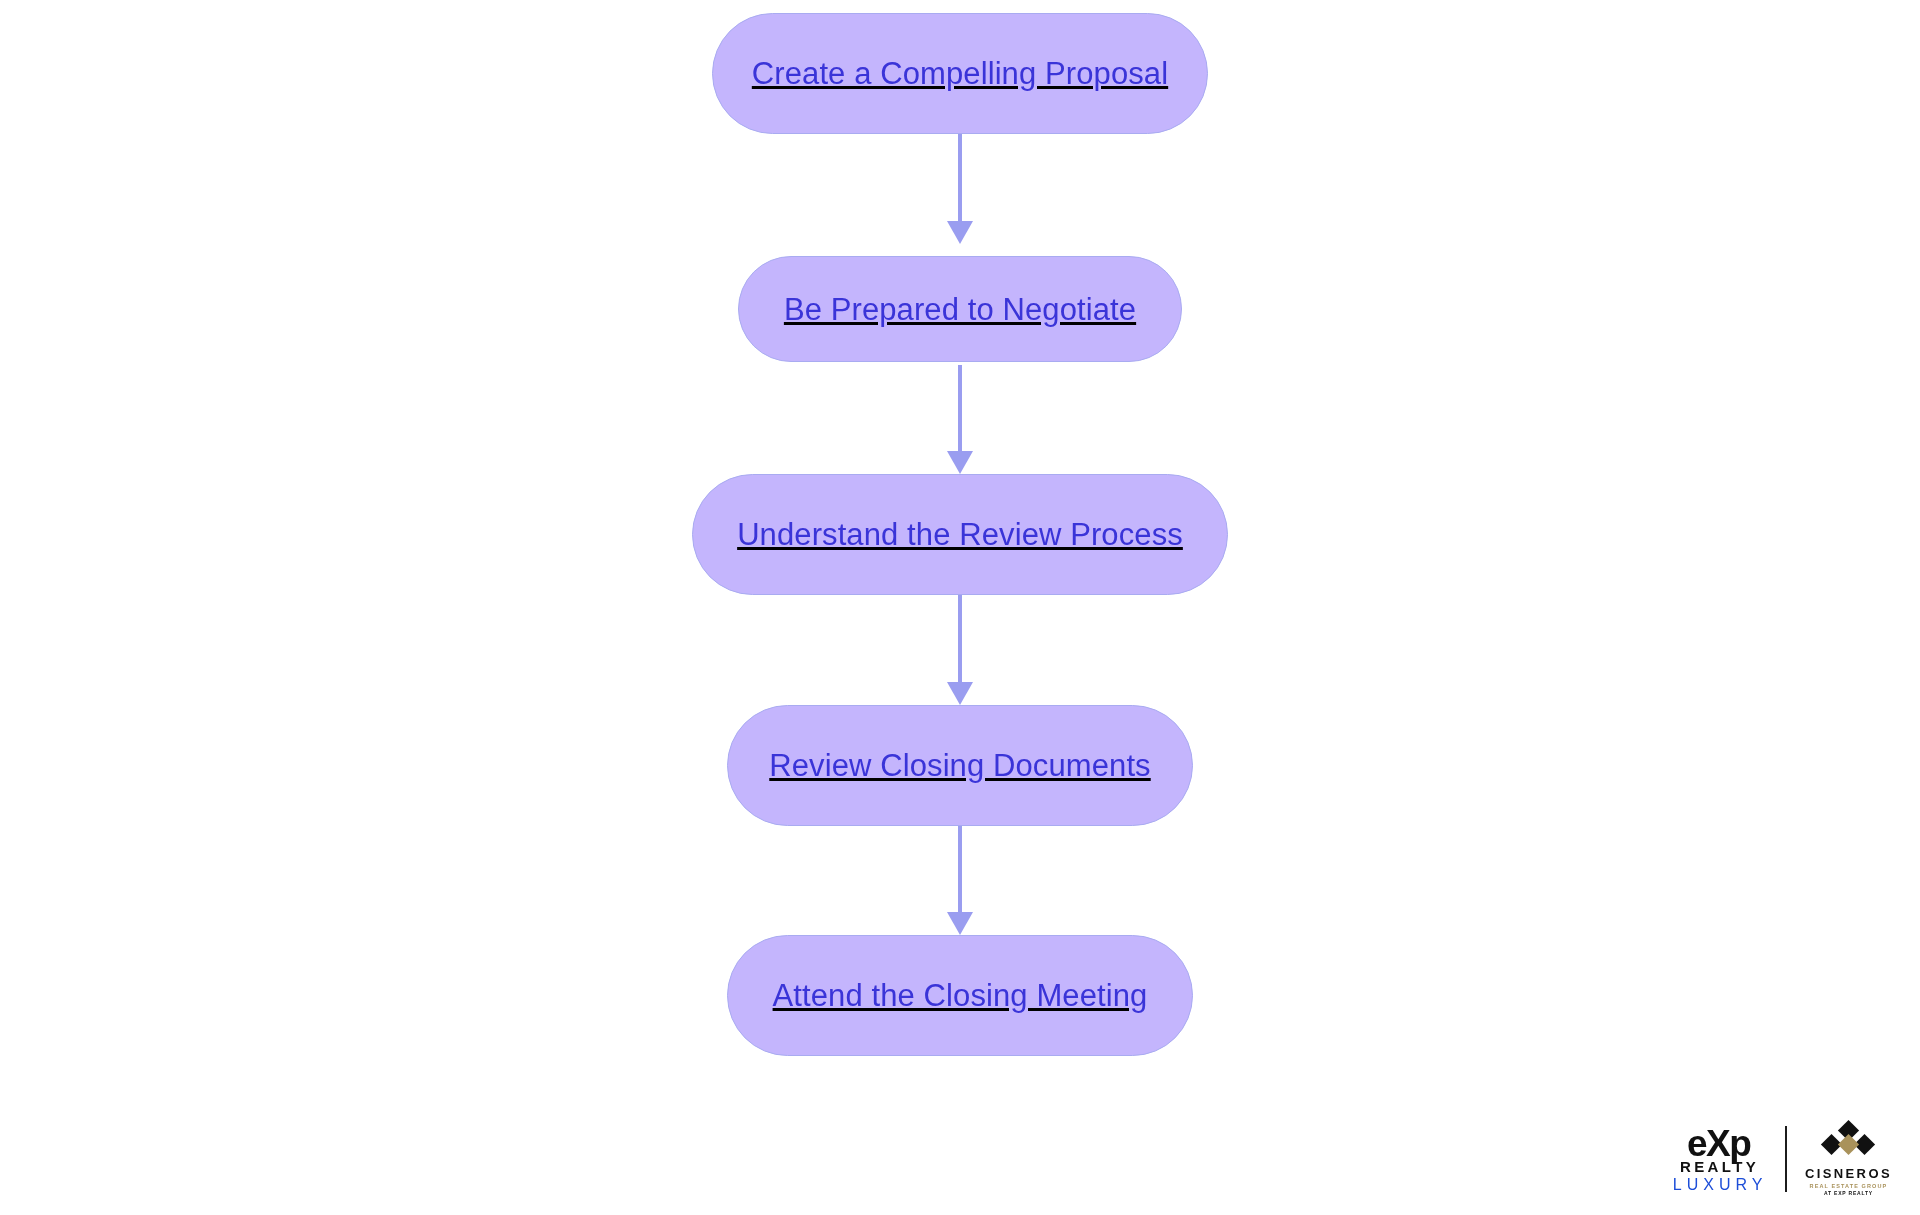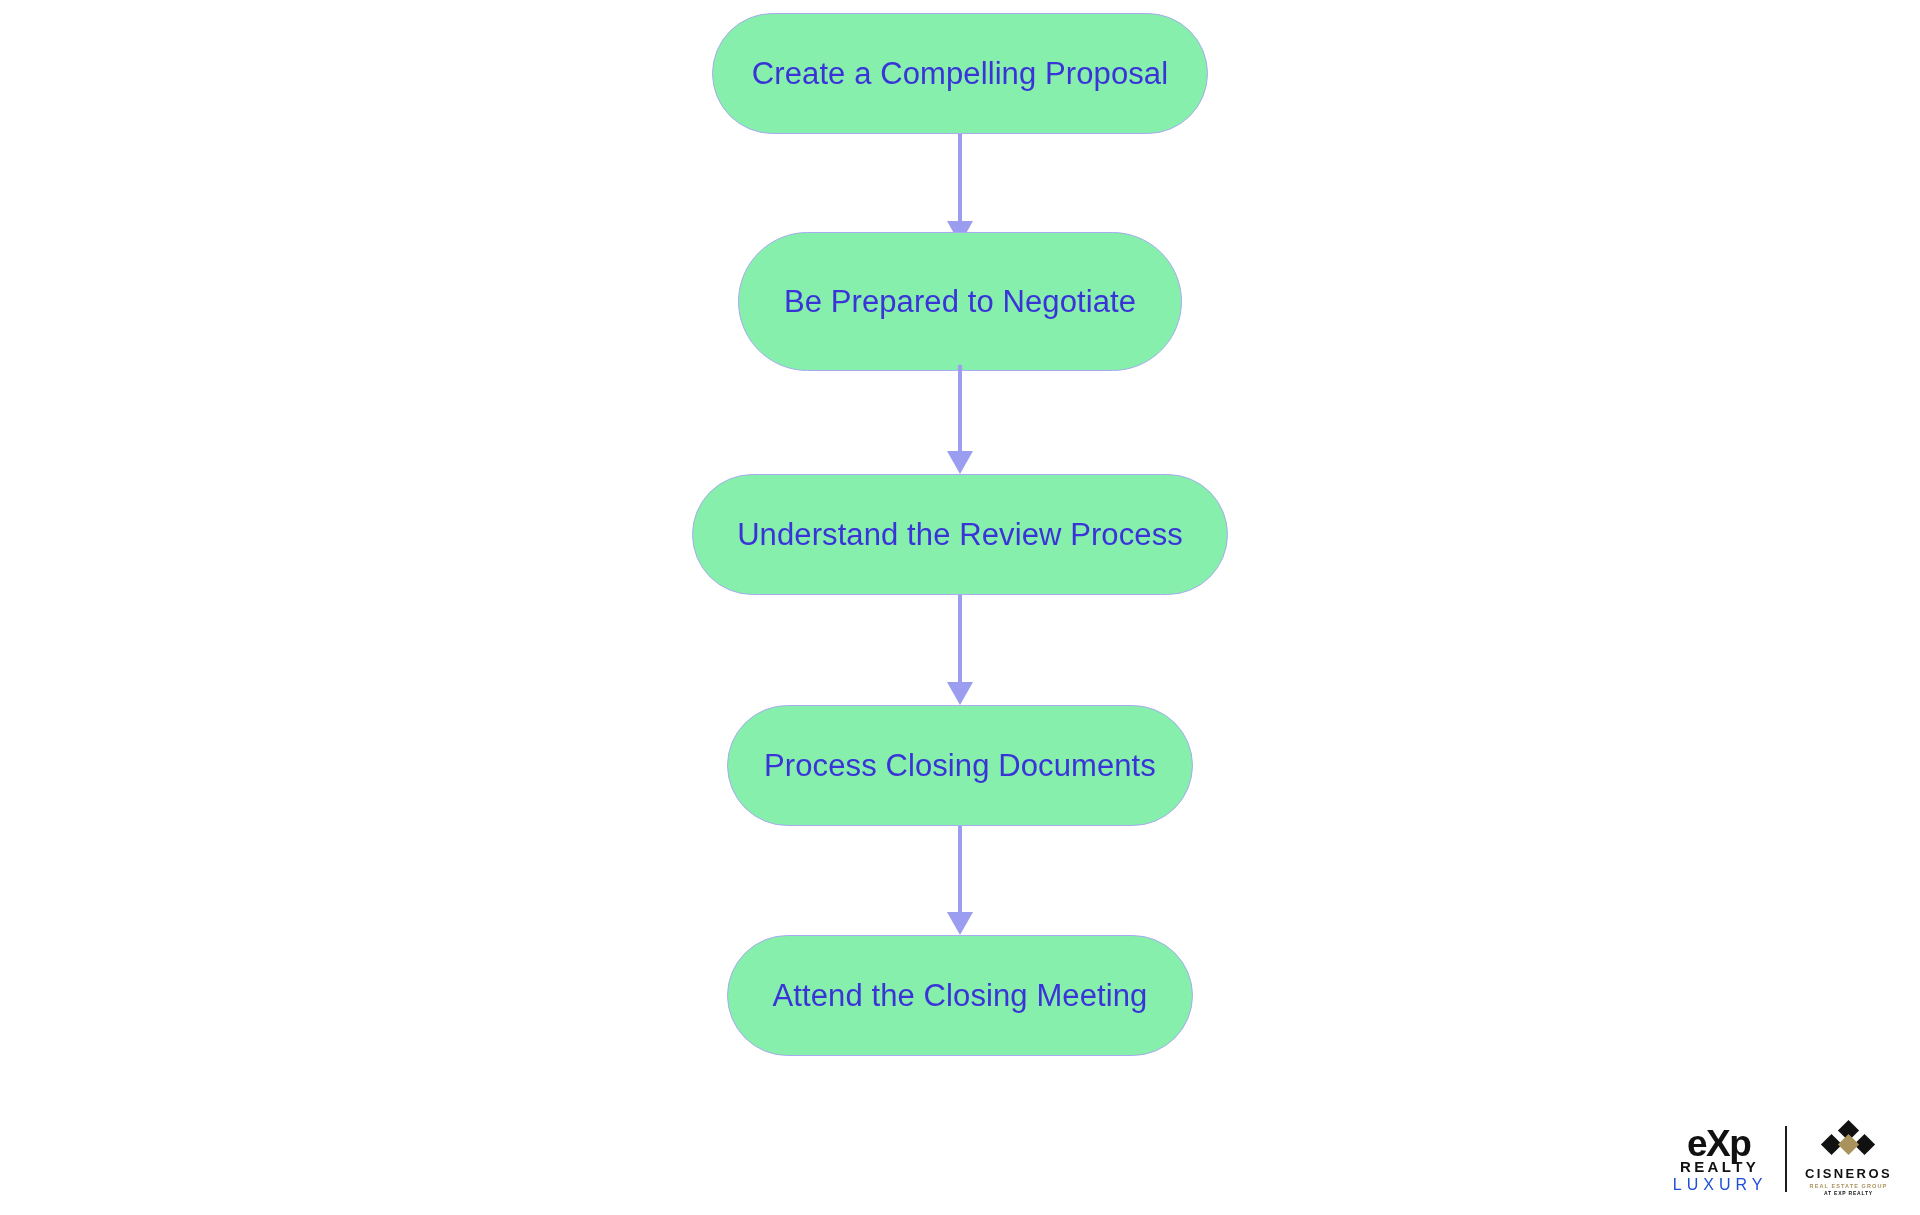--- a/index.html
+++ b/index.html
@@ -20,28 +20,29 @@
     position: absolute;
     inset: 0;
     width: 1920px;
     height: 1215px;
   }
 
   
   .node {
     position: absolute;
     box-sizing: border-box;
-    background: #86efac;
+    background: #c4b5fd;
     border: 1.6px solid #a9abf1;
     border-radius: 999px;
     display: flex;
     align-items: center;
     justify-content: center;
     left: 50%;
     transform: translateX(-50%);
+    text-decoration: underline;
   }
   .node-label {
     color: #3a34d8;
     font-family: "Liberation Sans", "DejaVu Sans", sans-serif;
     font-size: 31px;
     font-weight: 400;
     letter-spacing: 0.1px;
     white-space: nowrap;
     line-height: 1;
     user-select: none;
@@ -178,38 +179,38 @@
 <div id="flow-canvas">
 
   <div class="node" style="width: 496px; height: 121px; top: 13px;">
     <span class="node-label">Create a Compelling Proposal</span>
   </div>
   <div class="connector" style="top: 134px; height: 110px;">
     <div class="connector-stem" style="height: 87px;"></div>
     <div class="connector-head"></div>
   </div>
 
-  <div class="node" style="width: 444px; height: 139px; top: 232px; text-align: right;">
+  <div class="node" style="width: 444px; height: 106px; top: 256px; text-align: right;">
     <span class="node-label">Be Prepared to Negotiate</span>
   </div>
   <div class="connector" style="top: 365px; height: 109px;">
     <div class="connector-stem" style="height: 86px;"></div>
     <div class="connector-head"></div>
   </div>
 
   <div class="node" style="width: 536px; height: 121px; top: 474px;">
     <span class="node-label">Understand the Review Process</span>
   </div>
   <div class="connector" style="top: 595px; height: 110px;">
     <div class="connector-stem" style="height: 87px;"></div>
     <div class="connector-head"></div>
   </div>
 
   <div class="node" style="width: 466px; height: 121px; top: 705px;">
-    <span class="node-label">Process Closing Documents</span>
+    <span class="node-label">Review Closing Documents</span>
   </div>
   <div class="connector" style="top: 826px; height: 109px;">
     <div class="connector-stem" style="height: 86px;"></div>
     <div class="connector-head"></div>
   </div>
 
   <div class="node" style="width: 466px; height: 121px; top: 935px;">
     <span class="node-label">Attend the Closing Meeting</span>
   </div>
 

